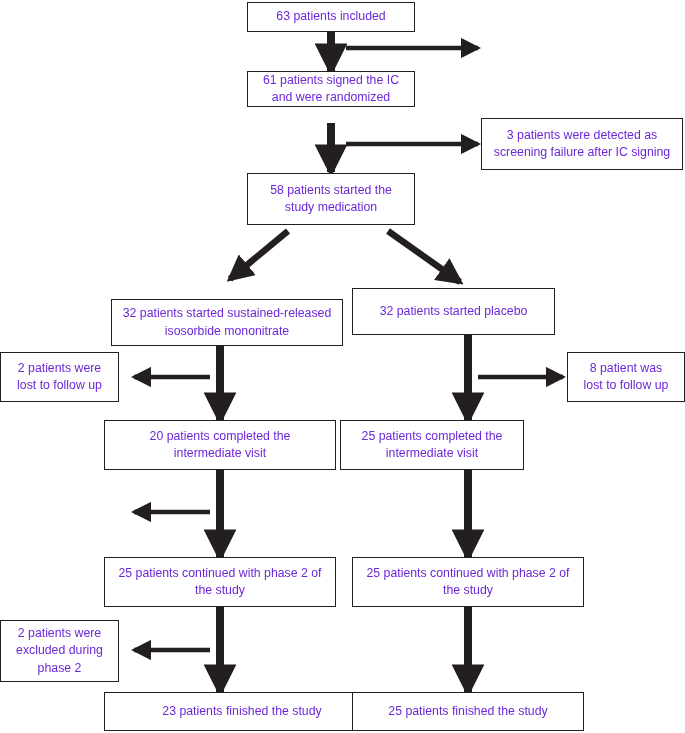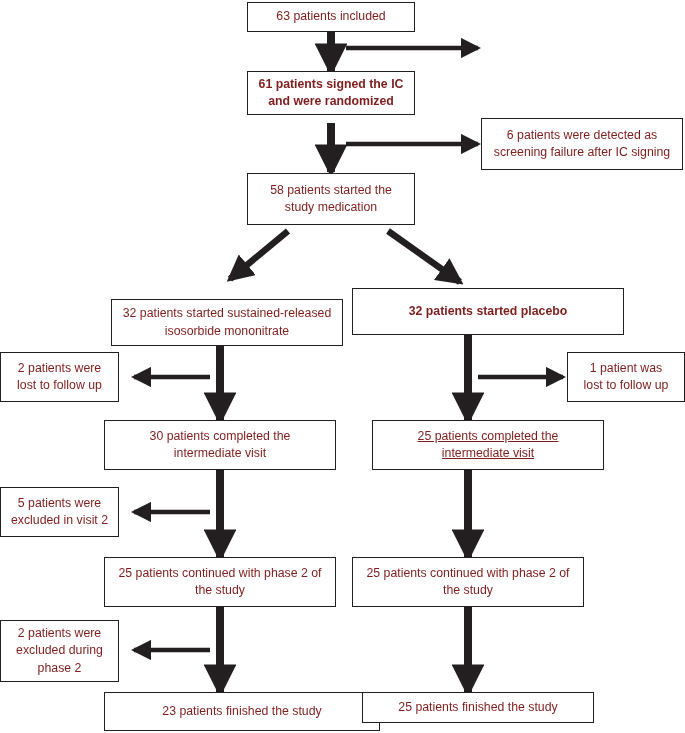--- a/index.html
+++ b/index.html
@@ -13,21 +13,21 @@
     height: 733px;
     background: #ffffff;
     font-family: "Liberation Sans", sans-serif;
     overflow: hidden;
   }
   .node {
     position: absolute;
     box-sizing: border-box;
     border: 1.6px solid #231f20;
     background: #ffffff;
-    color: #7f1d1d;
+    color: #6d28d9;
     display: flex;
     align-items: center;
     justify-content: center;
     text-align: center;
     font-size: 12.3px;
     line-height: 1.42;
     padding: 2px 4px;
     white-space: pre-line;
     z-index: 3;
   }
@@ -116,56 +116,54 @@
     </g>
 
     <g>
       <line x1="468" y1="607" x2="468" y2="692" stroke="#231f20" stroke-width="8" marker-end="url(#ah)"></line>
     </g>
   </svg>
 
   <div class="node" style="left:247px; top:2px; width:168px; height:30px;">63 patients included</div>
 
 
-  <div class="node" style="left:247px; top:71px; width:168px; height:44px;font-weight:bold;">61 patients signed the IC
+  <div class="node" style="left:247px; top:71px; width:168px; height:36px;">61 patients signed the IC
 and were randomized</div>
 
-  <div class="node" style="left:481px; top:118px; width:202px; height:52px;">6 patients were detected as
+  <div class="node" style="left:481px; top:118px; width:202px; height:52px;">3 patients were detected as
 screening failure after IC signing</div>
 
   <div class="node" style="left:247px; top:173px; width:168px; height:52px;text-align:center;">58 patients started the
 study medication</div>
 
   <div class="node" style="left:104px; top:299px; width:232px; height:47px;margin-left:7px;">32 patients started sustained-released
 isosorbide mononitrate</div>
 
-  <div class="node" style="left:352px; top:288px; width:272px; height:47px;font-weight:bold;">32 patients started placebo</div>
+  <div class="node" style="left:352px; top:288px; width:203px; height:47px;">32 patients started placebo</div>
 
   <div class="node" style="left:0px; top:352px; width:119px; height:50px;">2 patients were
 lost to follow up</div>
 
-  <div class="node" style="left:567px; top:352px; width:118px; height:50px;">1 patient was
+  <div class="node" style="left:567px; top:352px; width:118px; height:50px;">8 patient was
 lost to follow up</div>
 
-  <div class="node" style="left:104px; top:420px; width:232px; height:50px;">30 patients completed the
+  <div class="node" style="left:104px; top:420px; width:232px; height:50px;">20 patients completed the
 intermediate visit</div>
 
-  <div class="node" style="left:372px; top:420px; width:232px; height:50px;text-decoration:underline;">25 patients completed the
+  <div class="node" style="left:340px; top:420px; width:184px; height:50px;">25 patients completed the
 intermediate visit</div>
 
-  <div class="node" style="left:0px; top:487px; width:119px; height:50px;">5 patients were
-excluded in visit 2</div>
 
   <div class="node" style="left:104px; top:557px; width:232px; height:50px;">25 patients continued with phase 2 of
 the study</div>
 
   <div class="node" style="left:352px; top:557px; width:232px; height:50px;">25 patients continued with phase 2 of
 the study</div>
 
   <div class="node" style="left:0px; top:620px; width:119px; height:62px;">2 patients were
 excluded during
 phase 2</div>
 
   <div class="node" style="left:104px; top:692px; width:276px; height:39px;">23 patients finished the study</div>
 
-  <div class="node" style="left:362px; top:692px; width:232px; height:31px;">25 patients finished the study</div>
+  <div class="node" style="left:352px; top:692px; width:232px; height:39px;">25 patients finished the study</div>
 
 </div>
 
 </body></html>

